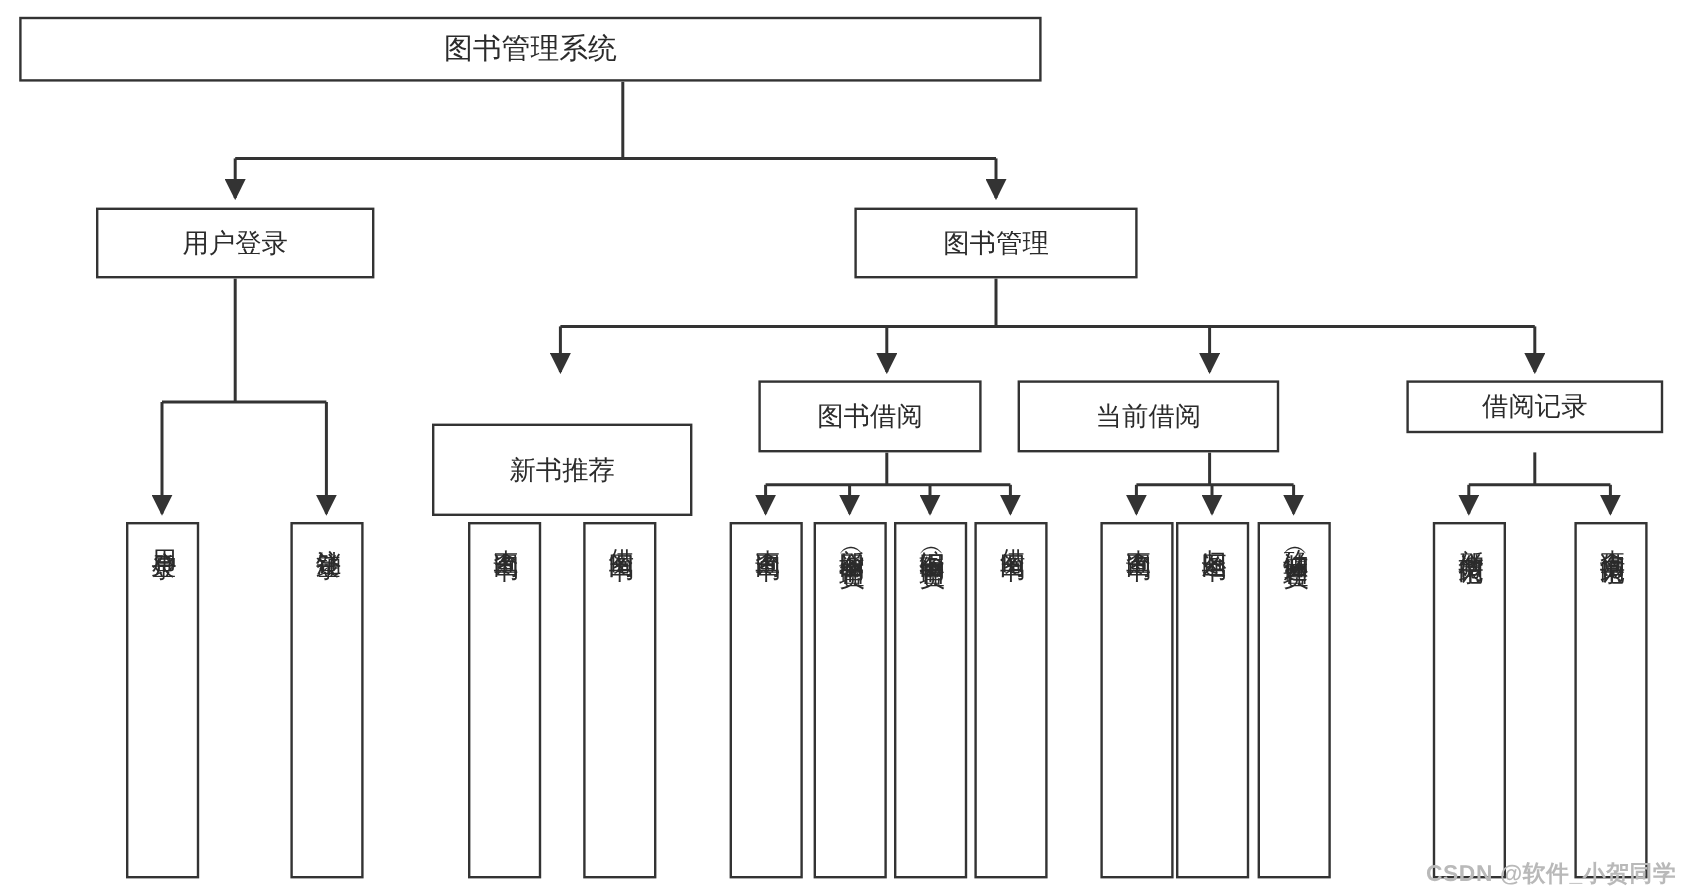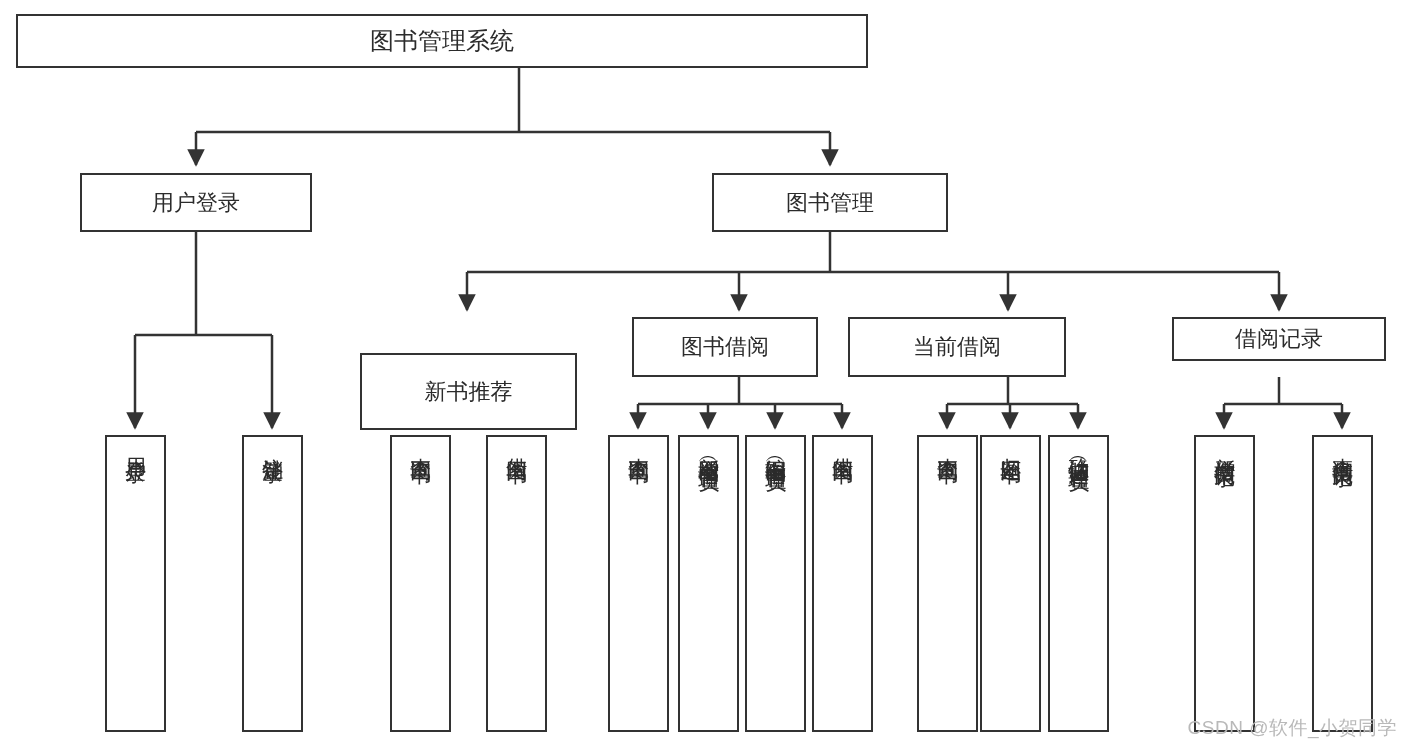--- a/index.html
+++ b/index.html
@@ -60,20 +60,21 @@
   .watermark {
     position: absolute;
     right: 8px;
     bottom: 6px;
     font-size: 19px;
     color: #b9b9b9;
     font-family: "Liberation Sans", sans-serif;
     letter-spacing: 0.5px;
     pointer-events: none;
     user-select: none;
+    font-weight: bold;
   }
 </style>
 </head>
 <body>
 
 <div id="diagram-root">
 
   <svg class="diagram-svg" viewBox="0 0 1405 747">
     <defs>
       <marker id="arrow" viewBox="0 0 10 10" refX="9" refY="5" markerWidth="7" markerHeight="7" orient="auto-start-reverse">

